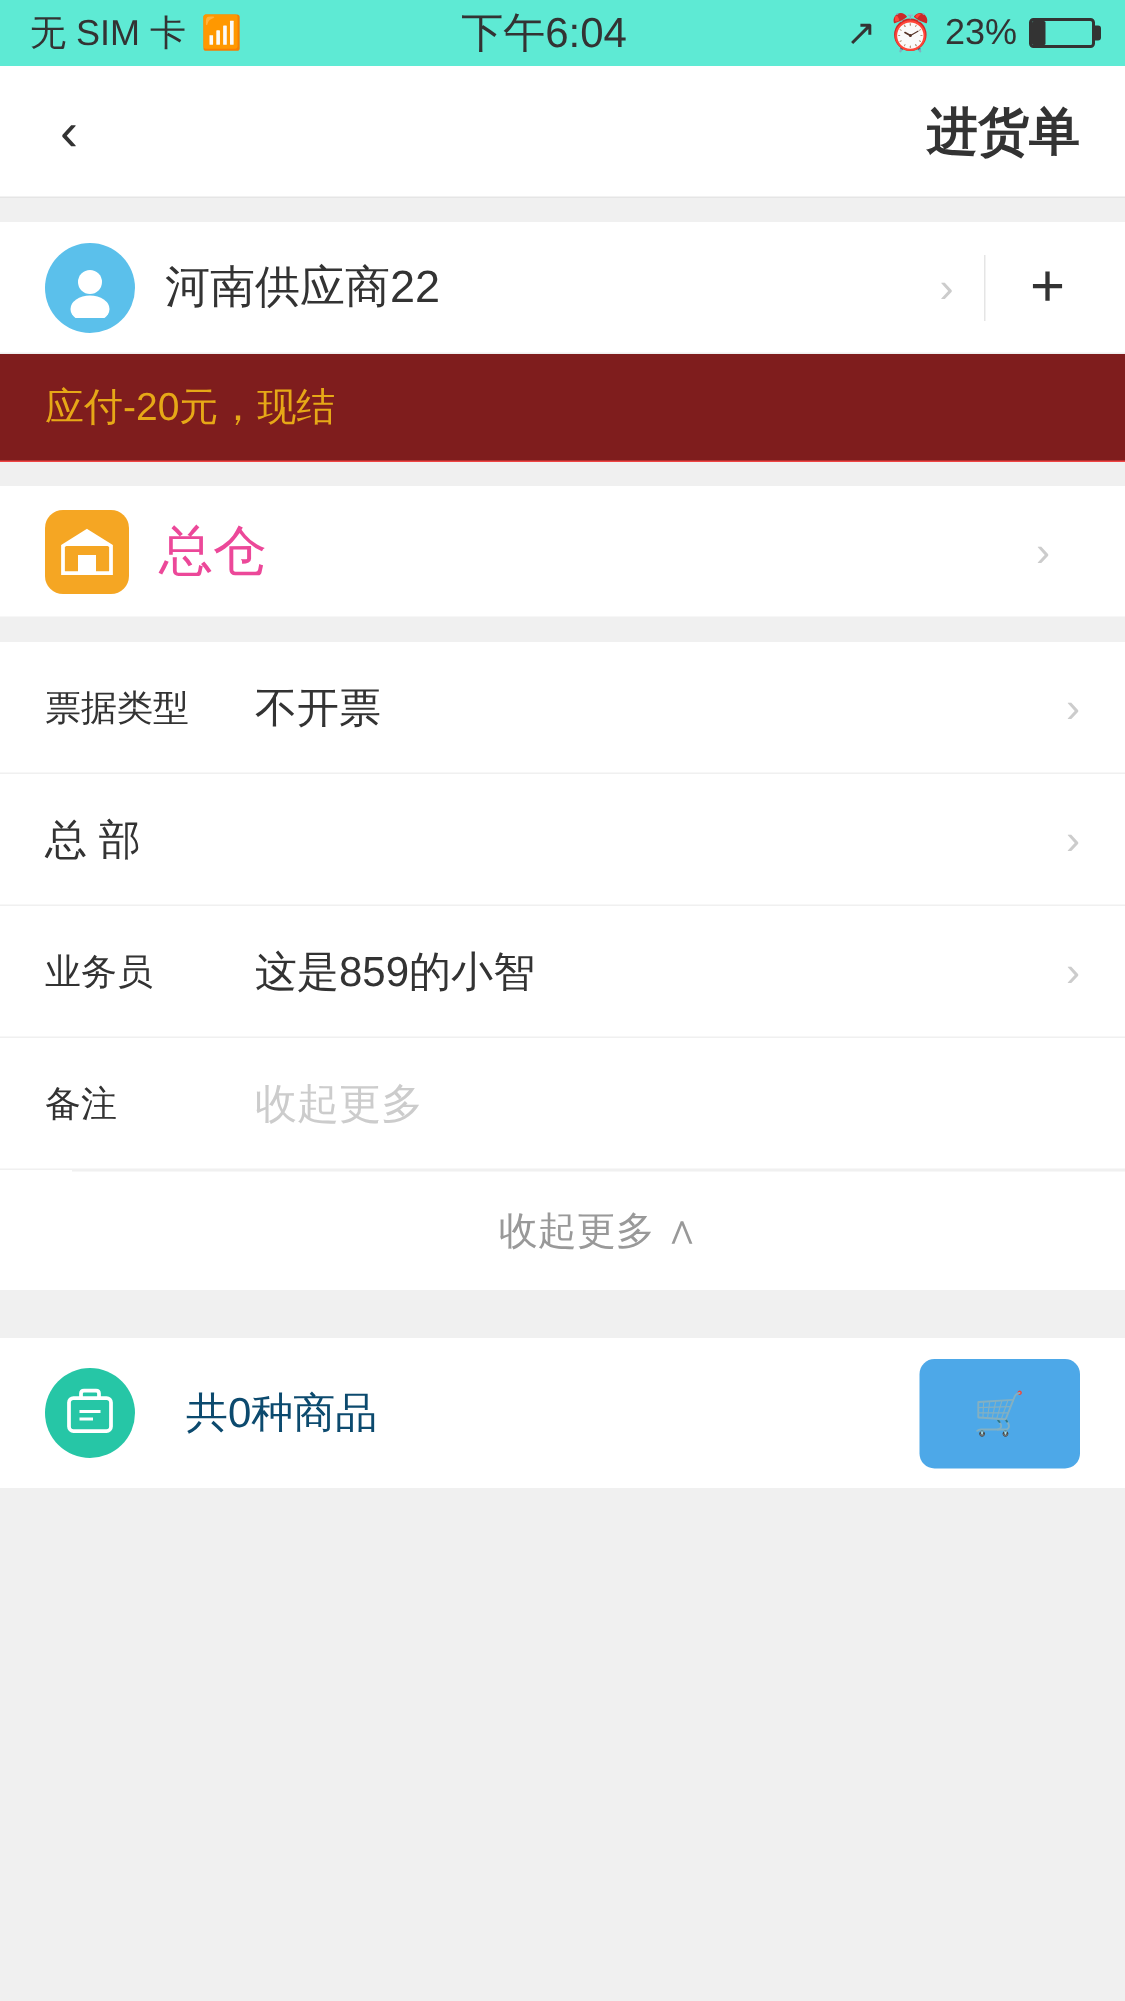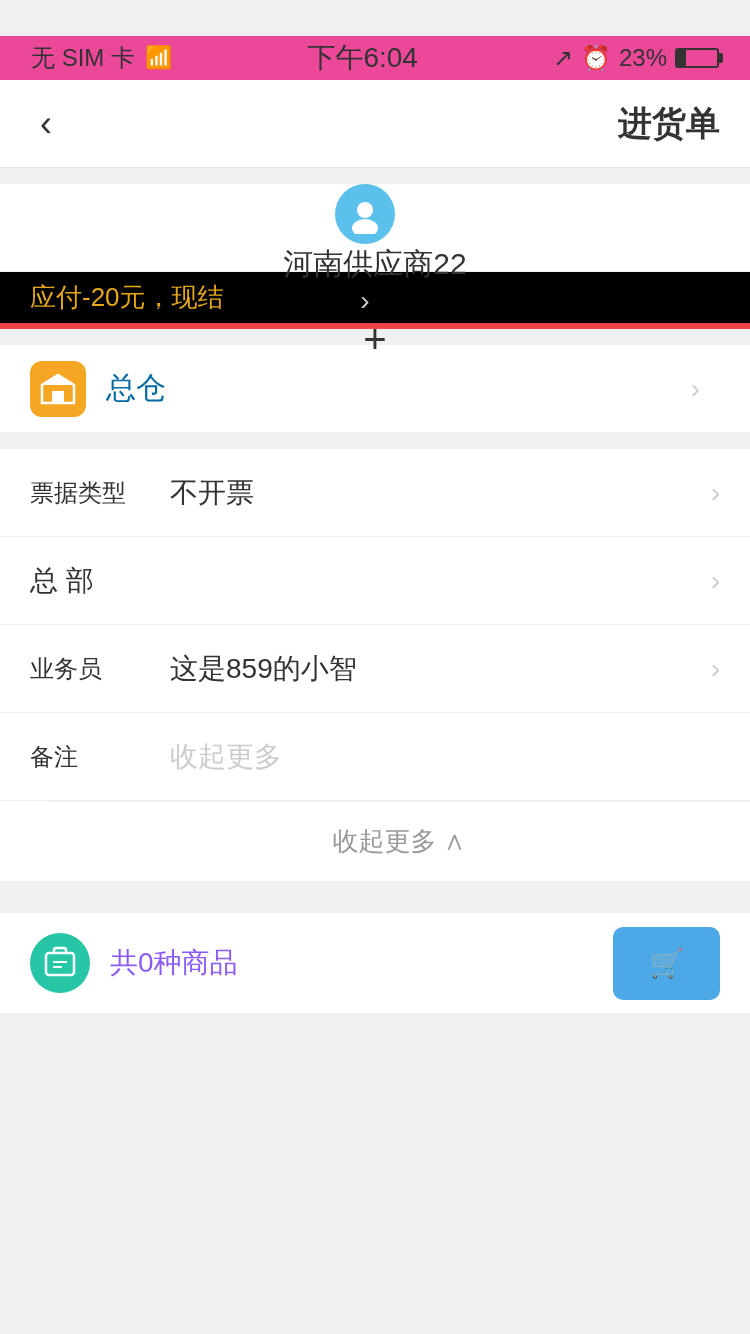--- a/index.html
+++ b/index.html
@@ -10,28 +10,27 @@
       background: #f0f0f0;
       font-family: -apple-system, "PingFang SC", "Helvetica Neue", Arial, sans-serif;
       font-size: 28px;
       color: #333;
     }
 
     
     .status-bar {
       width: 750px;
       height: 44px;
-      background: #ec4899;
+      background: #5eead4;
       display: flex;
       align-items: center;
       justify-content: space-between;
-      padding: 0 31px;
+      padding: 0 20px;
       font-size: 24px;
       color: #333;
-      margin-top: 36px;
     }
     .status-left {
       display: flex;
       align-items: center;
       gap: 10px;
     }
     .status-center {
       font-size: 28px;
       font-weight: 500;
       text-align: center;
@@ -111,21 +110,20 @@
       width: 750px;
     }
 
     
     .supplier-row {
       display: flex;
       align-items: center;
       padding: 0 30px;
       height: 88px;
       border-bottom: 1px solid #f0f0f0;
-      flex-direction: column;
     }
     .supplier-avatar {
       width: 60px;
       height: 60px;
       border-radius: 50%;
       background: #5bc0eb;
       display: flex;
       align-items: center;
       justify-content: center;
       margin-right: 20px;
@@ -154,25 +152,25 @@
     }
     .supplier-divider-v {
       width: 1px;
       height: 44px;
       background: #e5e5e5;
       margin-right: 20px;
     }
 
     
     .notice-banner {
-      background: #000000;
-      padding: 8px 30px;
+      background: #7f1d1d;
+      padding: 18px 30px;
       font-size: 26px;
       color: #e6a817;
-      border-bottom: 6px solid #ef4444;
+      border-bottom: 1px solid #ef4444;
     }
 
     
     .form-row {
       display: flex;
       align-items: center;
       padding: 0 30px;
       height: 88px;
       border-bottom: 1px solid #f0f0f0;
       background: #fff;
@@ -215,22 +213,22 @@
       justify-content: center;
       margin-right: 20px;
       flex-shrink: 0;
     }
     .warehouse-icon-wrap svg {
       width: 36px;
       height: 36px;
     }
     .warehouse-name {
       flex: 1;
-      font-size: 30px;
-      color: #0369a1;
+      font-size: 36px;
+      color: #ec4899;
     }
 
     
     .collapse-row {
       background: #fff;
       height: 80px;
       display: flex;
       align-items: center;
       justify-content: center;
       border-top: 1px solid #f0f0f0;
@@ -262,21 +260,22 @@
       margin-right: 20px;
       flex-shrink: 0;
     }
     .product-icon-wrap svg {
       width: 36px;
       height: 36px;
     }
     .product-count {
       flex: 1;
       font-size: 28px;
-      color: #8b5cf6;
+      color: #0c4a6e;
+      margin-left: 14px;
     }
     .select-btn {
       background: #4da8e8;
       border-radius: 10px;
       padding: 20px 36px;
       color: #fff;
       font-size: 28px;
       display: flex;
       align-items: center;
       gap: 12px;

